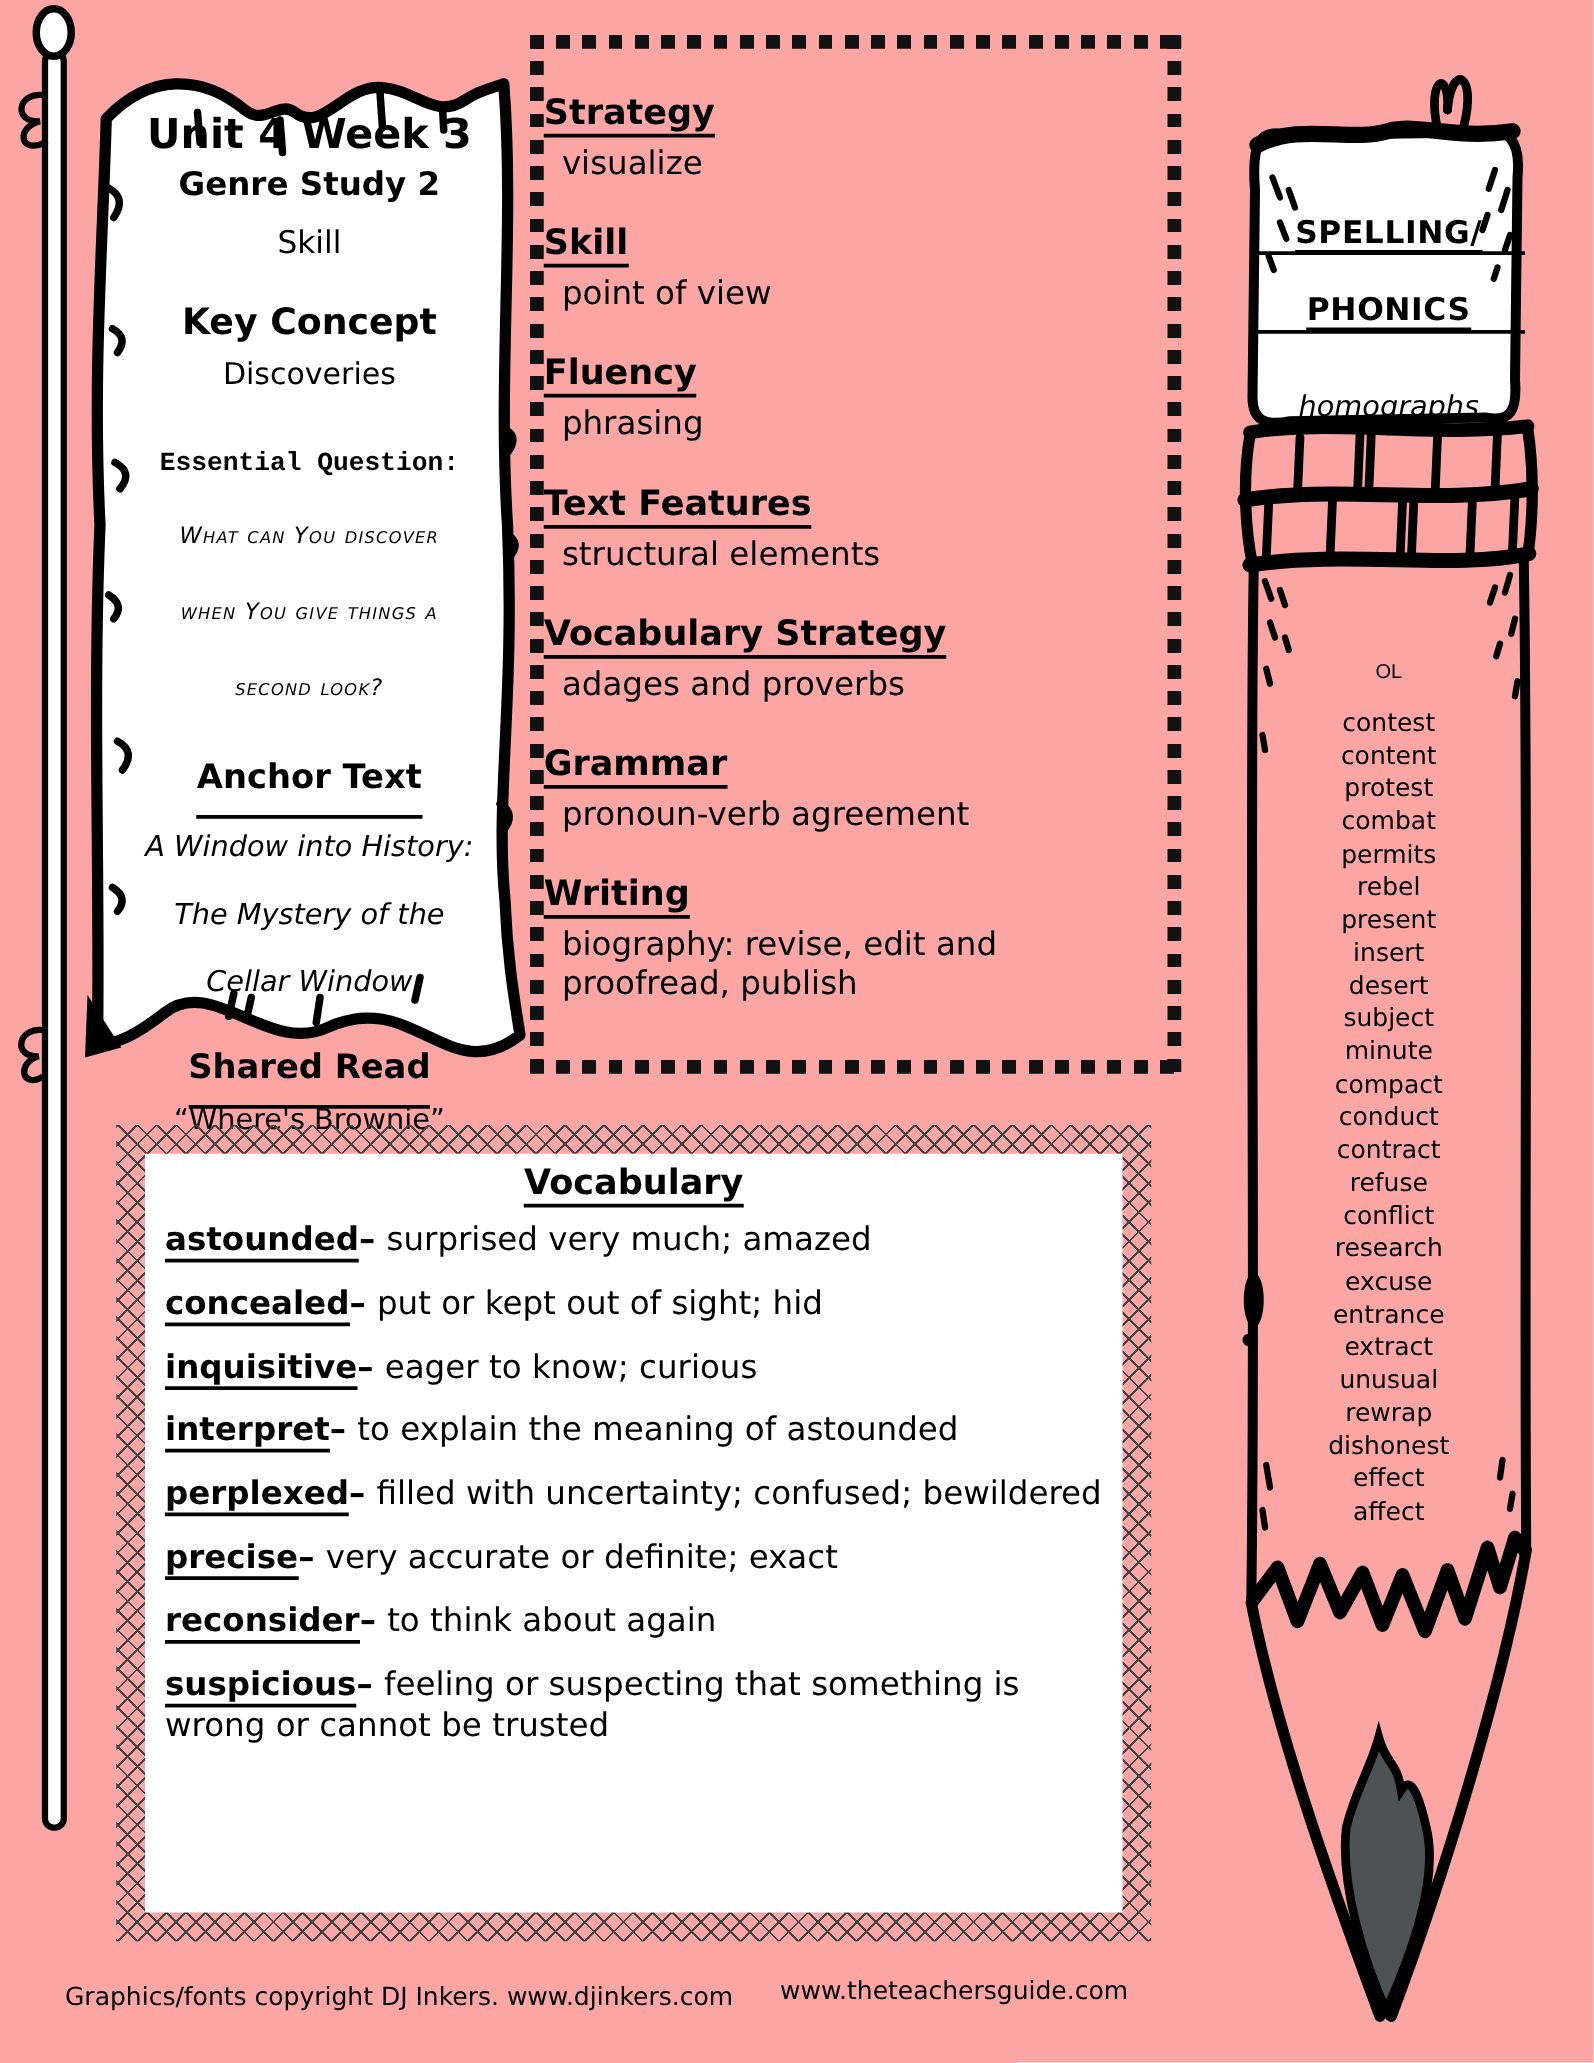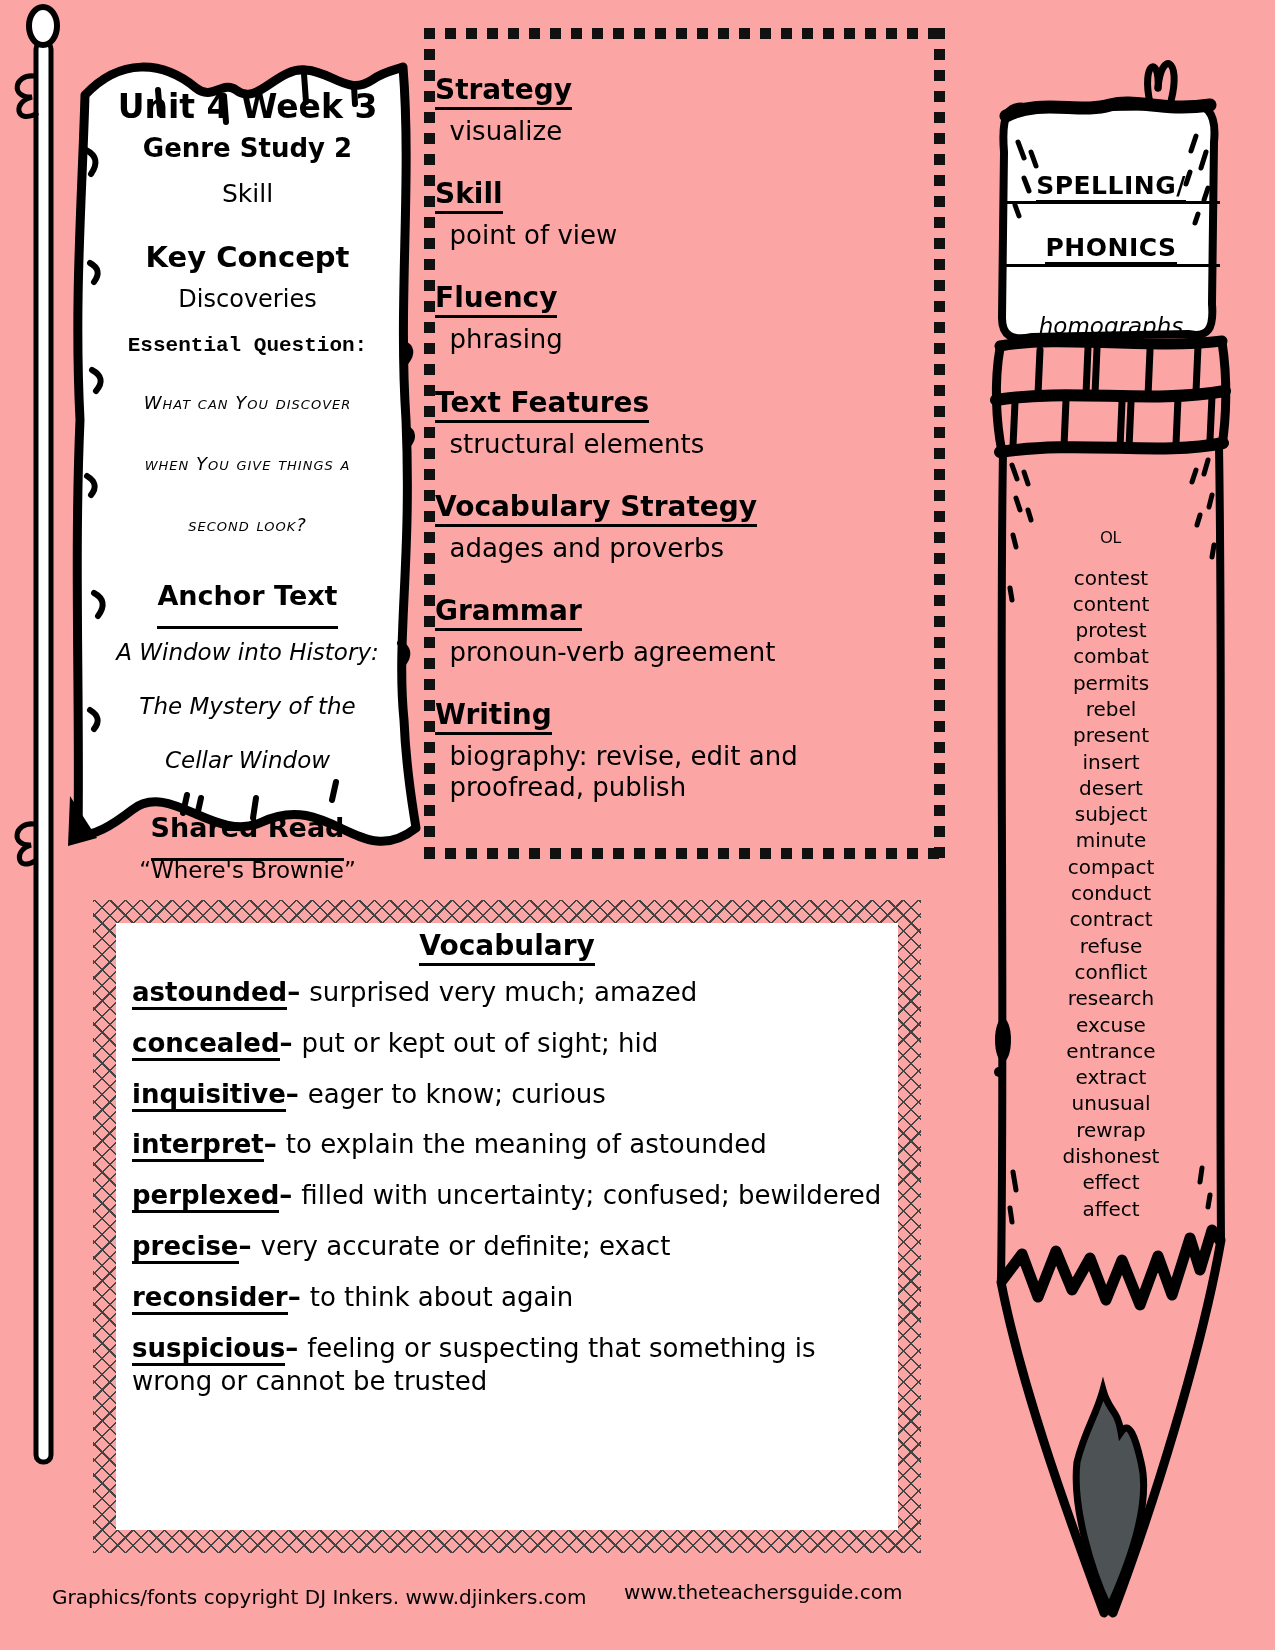--- a/index.html
+++ b/index.html
@@ -7,21 +7,21 @@
         font-family:"DejaVu Sans",sans-serif;color:#000;}
   .art{position:absolute;left:0;top:0;width:1275px;height:1650px;}
 
   
   .banner-text{position:absolute;left:100px;top:78px;width:295px;text-align:center;line-height:1.15;}
   .bt-title{font-size:33px;font-weight:bold;margin-top:10px;}
   .bt-sub{font-size:26px;font-weight:bold;margin-top:8px;}
   .bt-genre{font-size:25px;margin-top:16px;}
   .bt-keylabel{font-size:29px;font-weight:bold;margin-top:32px;}
   .bt-keyval{font-size:24px;margin-top:12px;}
-  .bt-eqlabel{font-family:"Liberation Mono",monospace;font-weight:bold;font-size:21px;margin-top:20px;}
+  .bt-eqlabel{font-family:"Liberation Mono",monospace;font-weight:bold;font-size:21px;margin-top:46px;}
   .bt-eq{font-size:18px;font-variant:small-caps;font-style:italic;line-height:1.85;margin-top:6px;letter-spacing:1px;}
   .bt-anchorlabel,.bt-sharedlabel{font-size:27px;font-weight:bold;margin-top:38px;}
   .bt-anchorlabel span,.bt-sharedlabel span{border-bottom:3px solid #000;padding-bottom:15px;}
   .bt-anchor{font-size:23px;font-style:italic;line-height:1.15;margin-top:12px;}
   .bt-shared{font-size:23px;margin-top:14px;}
   .blk{display:block;margin-top:28px;}
 
   
   .focus-box{position:absolute;left:424px;top:28px;width:521px;height:831px;
     background-image:

